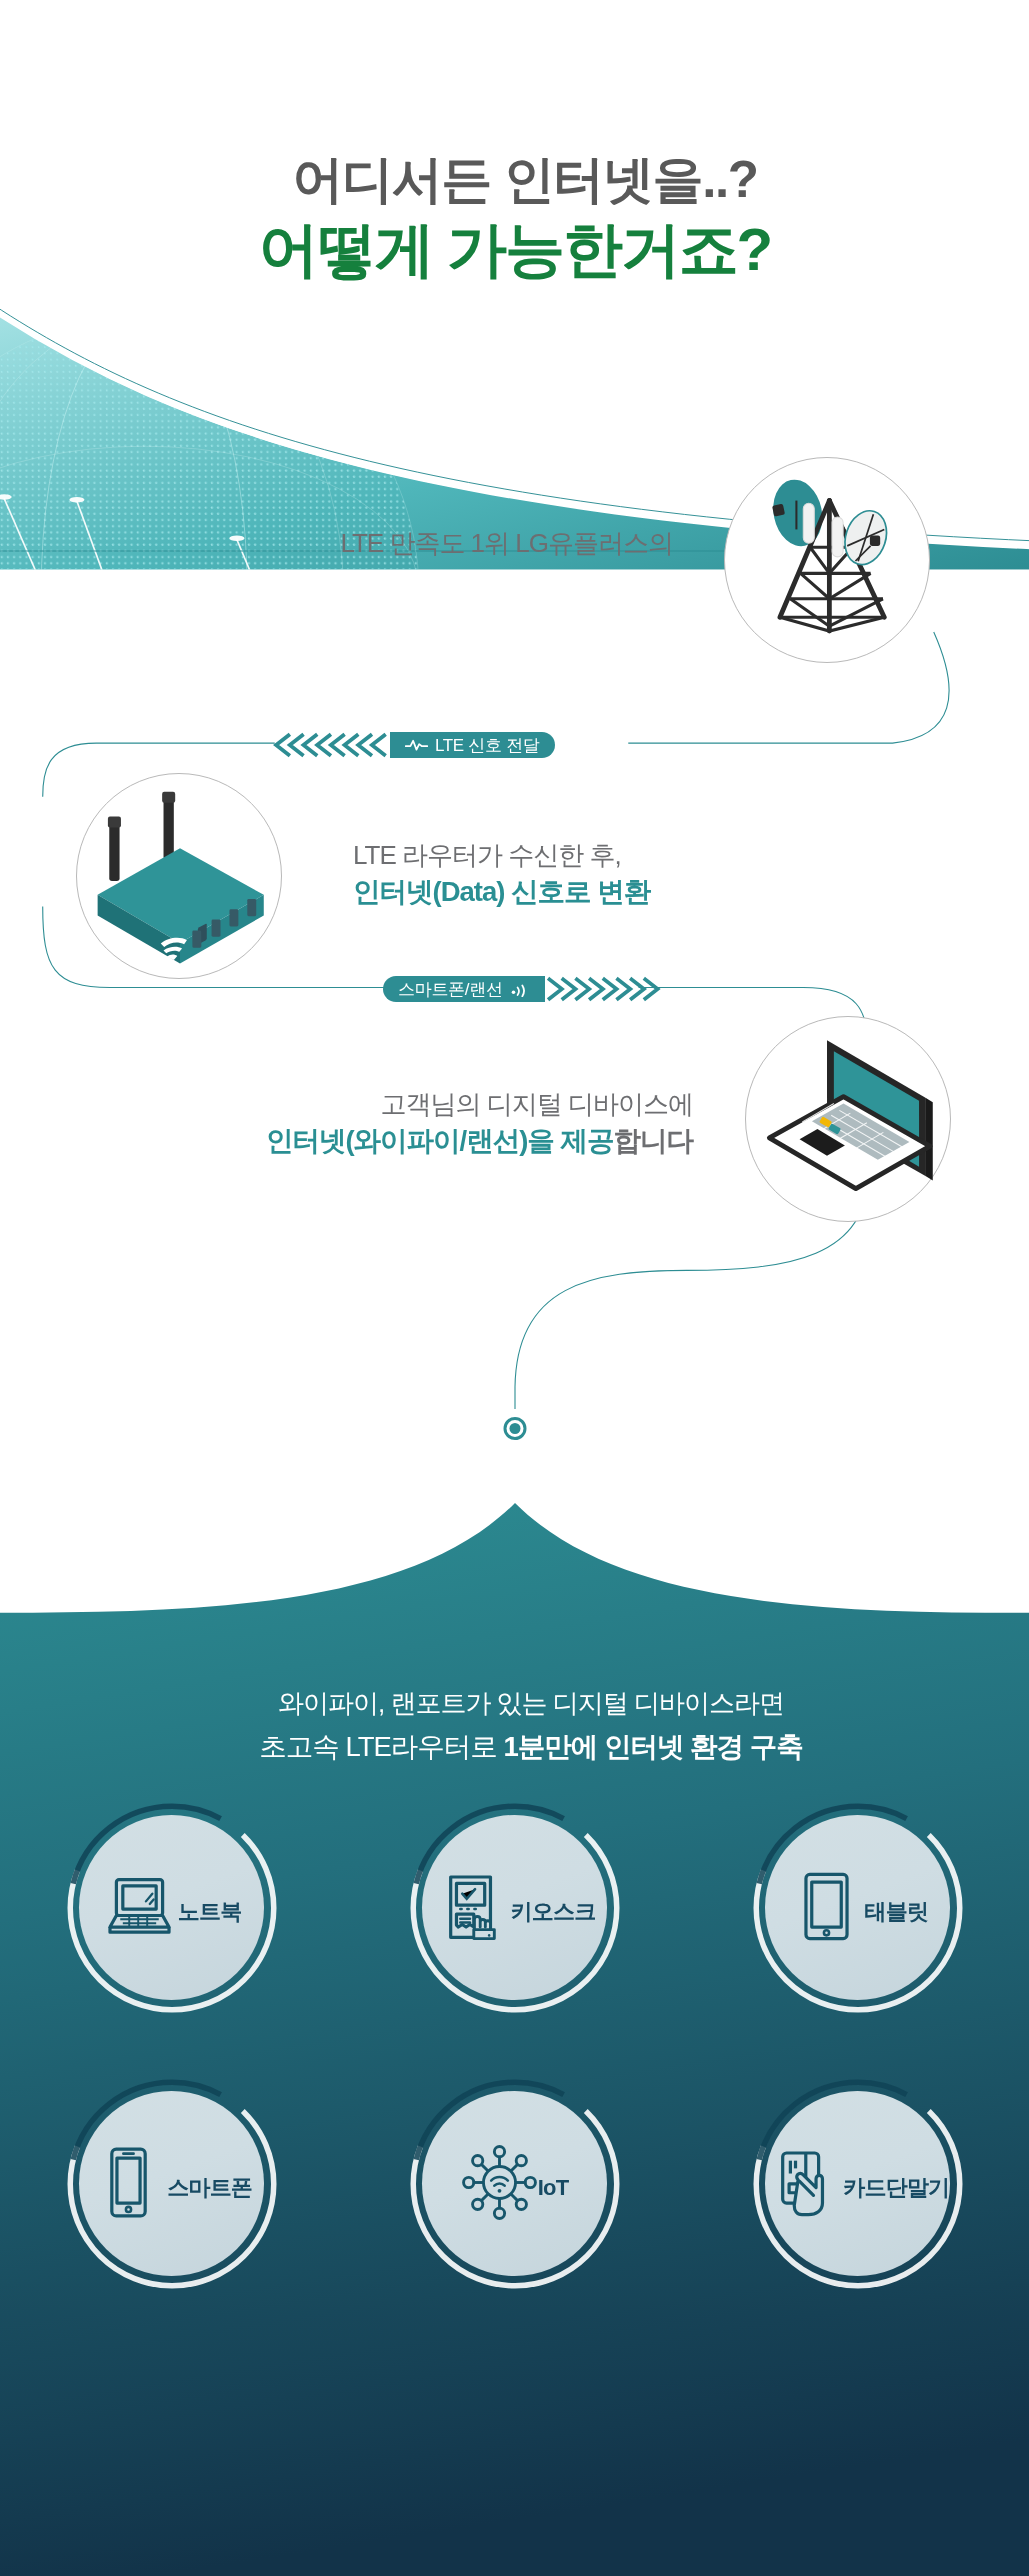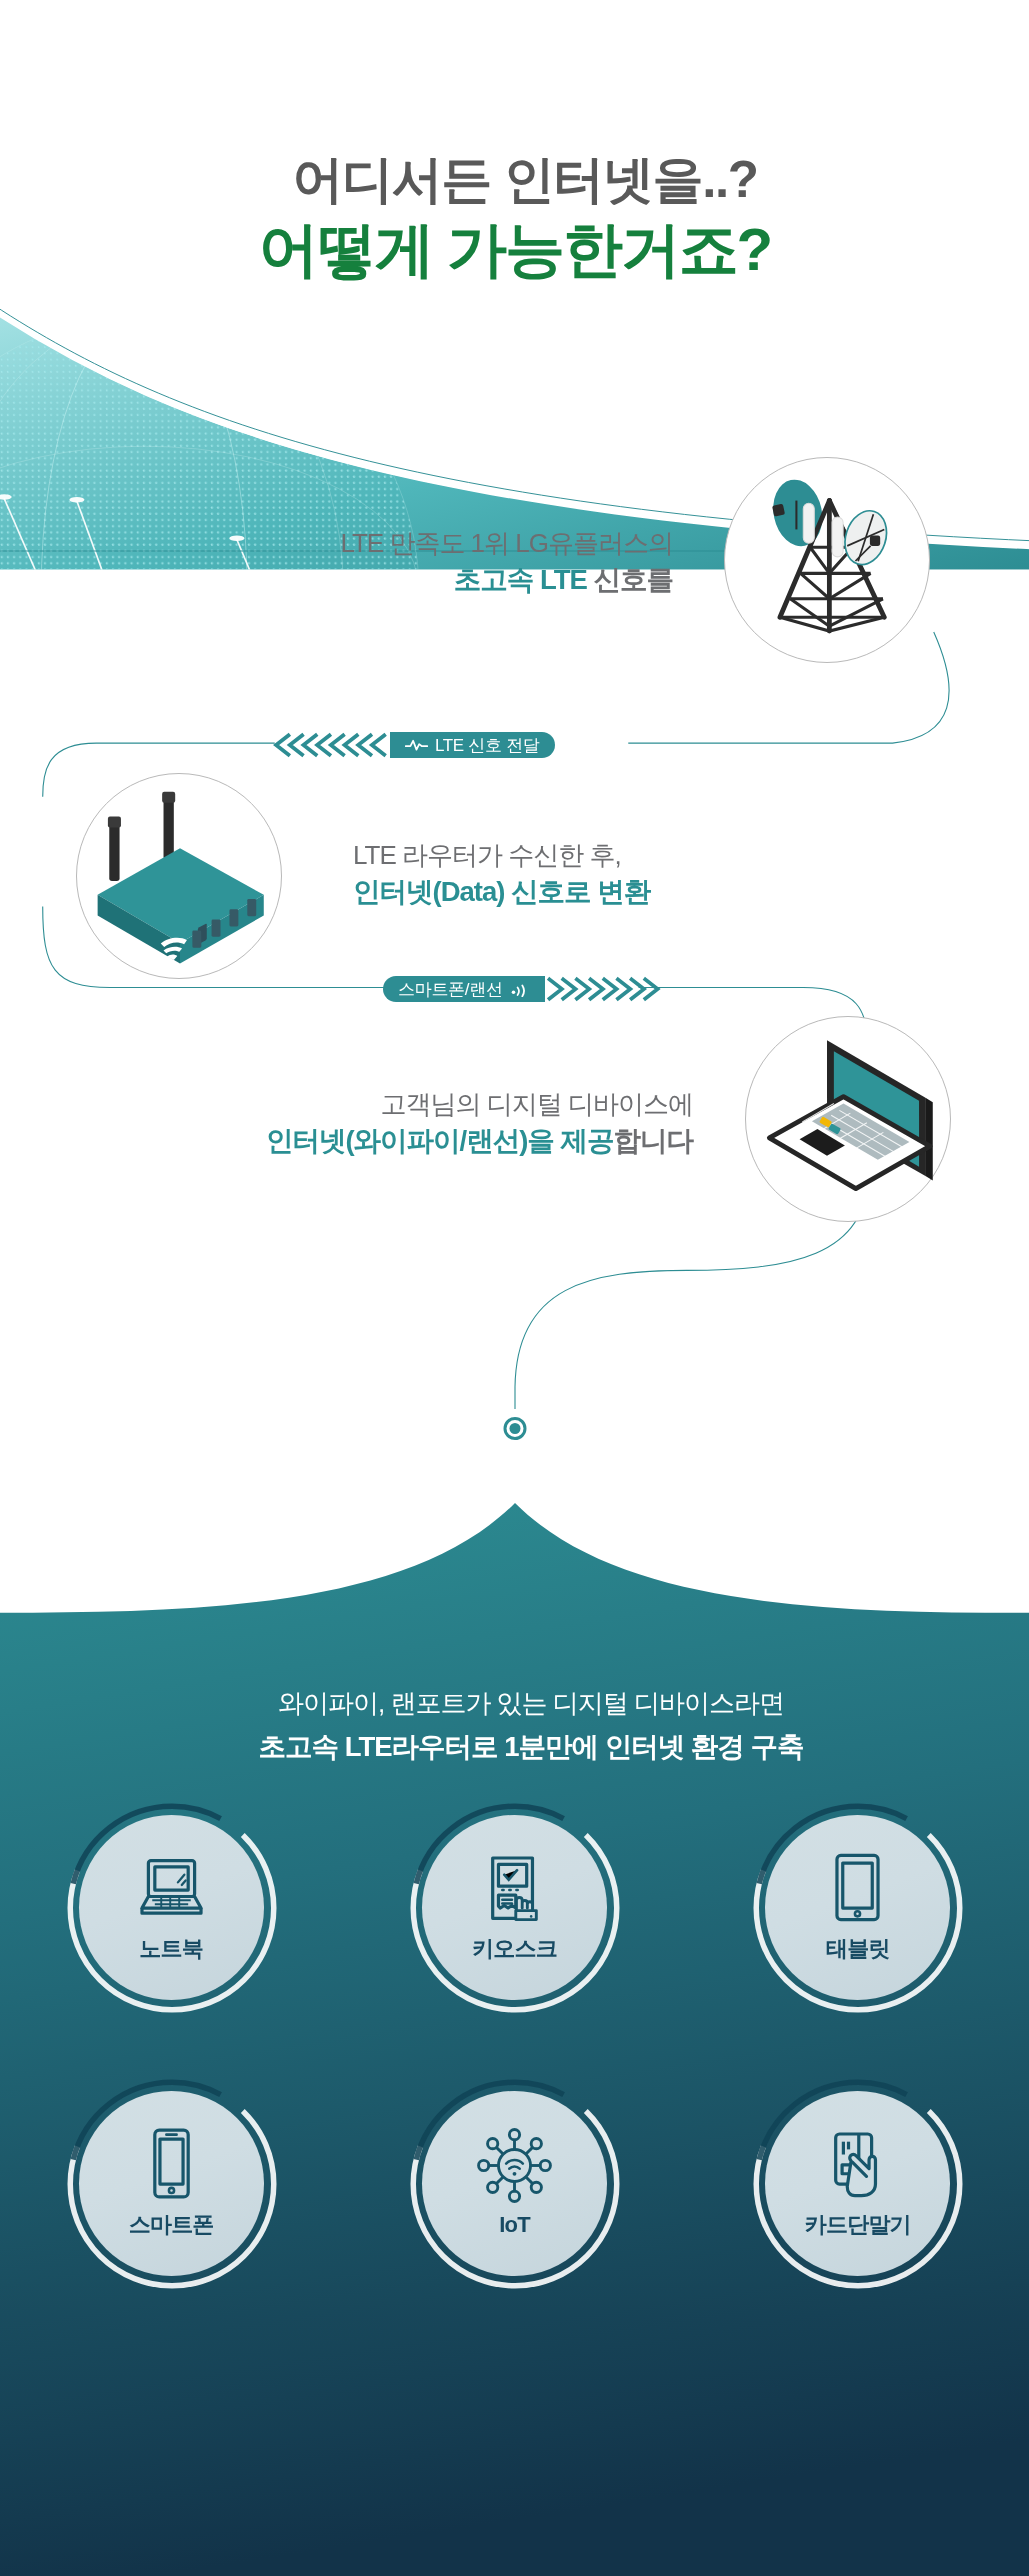--- a/index.html
+++ b/index.html
@@ -74,34 +74,34 @@
     z-index:4; overflow:hidden;
   }
   .teal-bg { position:absolute; left:0; top:0; width:1030px; height:1073px; }
   .teal-inner { position:absolute; left:0; top:0; width:1030px; z-index:3; }
 
   .teal-head {
     position:absolute; left:16px; top:182px; width:1030px; text-align:center; color:#ffffff;
   }
   .th1 { font-size:26px; font-weight:300; letter-spacing:-1px; line-height:1.45; }
   .th2 { font-size:27.5px; font-weight:bold; letter-spacing:-1px; line-height:1.45; margin-top:4.1px;}
-  .th2 .lite { font-weight:700;margin-top:8px; }
+  .th2 .lite { font-weight:400;margin-top:8px; }
 
   
   .devgrid {
     position:absolute; left:0; top:295px; width:1030px;
     display:grid; grid-template-columns:repeat(3, 1fr); row-gap:43px;
     justify-items:center;
   }
   .dev { position:relative; width:220px; height:233px; }
   .dev-arc { position:absolute; left:0; top:0; width:220px; height:220px; }
   .dev-circle {
     position:absolute; left:17px; top:17px; width:185px; height:185px; border-radius:50%;
     background:linear-gradient(160deg,#d2dfe4 0%, #cfdde3 45%, #c5d5dc 100%);
-    display:flex; flex-direction:column; align-items:center; justify-content:center;
+    display:flex; flex-direction:row; align-items:center; justify-content:center;
   }
   .dev-icon { width:77px; height:77px; margin-top:-2.7px; }
   .dev-label {
     margin-top:8.2px; font-size:22px; font-weight:bold; color:#174a63; letter-spacing:-0.8px;
   }
 
   
   .marker {
     position:absolute; left:515px; top:1417px; transform:translateX(-50%);
     width:23px; height:23px; border-radius:50%;
@@ -223,21 +223,20 @@
 
         <ellipse cx="205" cy="116" rx="29" ry="40" fill="#eef0f0" stroke="#2d8d93" stroke-width="2.5" transform="rotate(18 205 116)"></ellipse>
         <path d="M205 80 L205 152" stroke="#2b2b2b" stroke-width="2.5" transform="rotate(18 205 116)"></path>
         <path d="M178 128 L232 104" stroke="#2b2b2b" stroke-width="2.5"></path>
         <rect x="211" y="113" width="15" height="15" rx="3" fill="#2b2b2b"></rect>
         <path d="M190 150 L212 128" stroke="#2b2b2b" stroke-width="2.5"></path>
       </svg>
     </div>
     <div class="step-text" style="left:275px; top:100px; width:398px; text-align:right;">
       <div class="line-top">LTE 만족도 1위 LG유플러스의</div>
-      <div class="line-bot"><span class="tl">초고속 LTE</span><span class="gr"> 신호를</span></div>
     </div>
   </div>
 
   <div class="badge-wrap" style="left:273px; top:304px;">
     <span class="chev">
       <svg width="117" height="26" viewBox="0 0 170 38">
         <g fill="none" stroke="#2d8d93" stroke-width="5.5" stroke-linecap="square">
           <path d="M22 5 L4 19 L22 33"></path>
             <path d="M42 5 L24 19 L42 33"></path>
           <path d="M62 5 L44 19 L62 33"></path>

